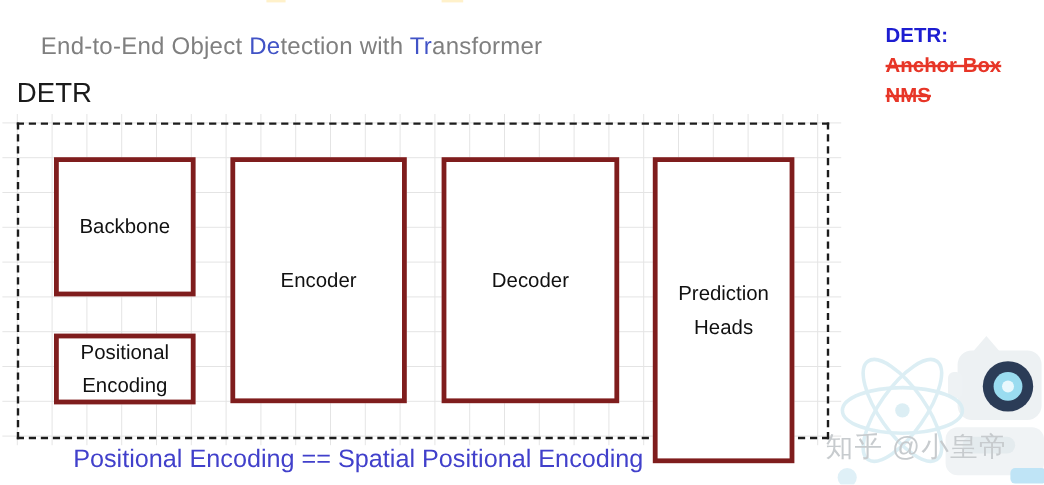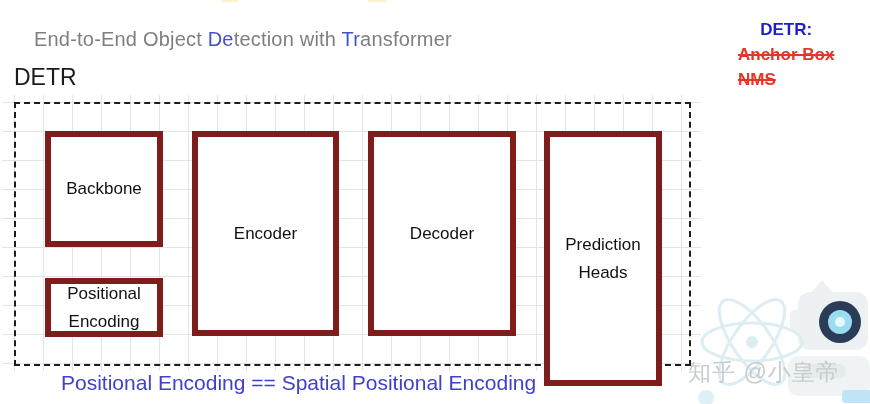--- a/index.html
+++ b/index.html
@@ -40,41 +40,41 @@
   .seg-blue { color: #4153c6; }
 
   .annot {
     position: absolute;
     left: 738px; top: 17px;
     font-size: 17px;
     line-height: 25px;
     font-weight: 600;
     white-space: nowrap;
   }
-  .annot-heading { color: #1d1dd1; text-align: center; }
+  .annot-heading { color: #1d1dd1; }
   .annot-item { color: #e73527; text-decoration: line-through; text-decoration-thickness: 2px; }
 
   .detr-label {
     position: absolute;
     left: 14px; top: 64px;
     font-size: 23px;
     color: #1a1a1a;
   }
 
   .dashed-frame {
     position: absolute;
     left: 14px; top: 102px;
     width: 677px; height: 264px;
     border: 2px dashed #1c1c1c;
   }
 
   .box {
     position: absolute;
     background: #ffffff;
-    border: 6px solid #7f1d1d;
+    border: 4px solid #7f1d1d;
     display: flex;
     align-items: center;
     justify-content: center;
     text-align: center;
     font-size: 17px;
     line-height: 1.6;
     color: #111111;
   }
   .box span { display: block; width: 100%; }
   .box-backbone   { left: 45px;  top: 131px; width: 118px; height: 116px; }

